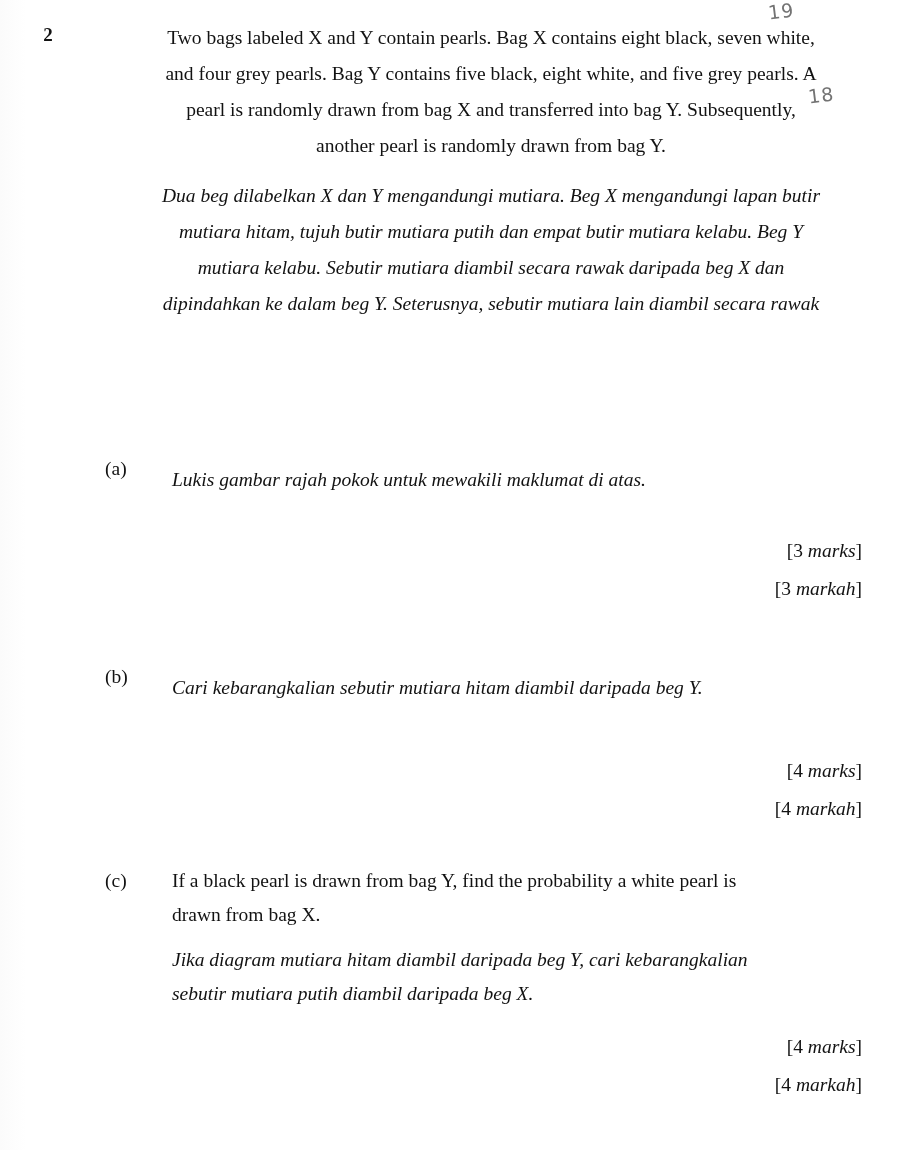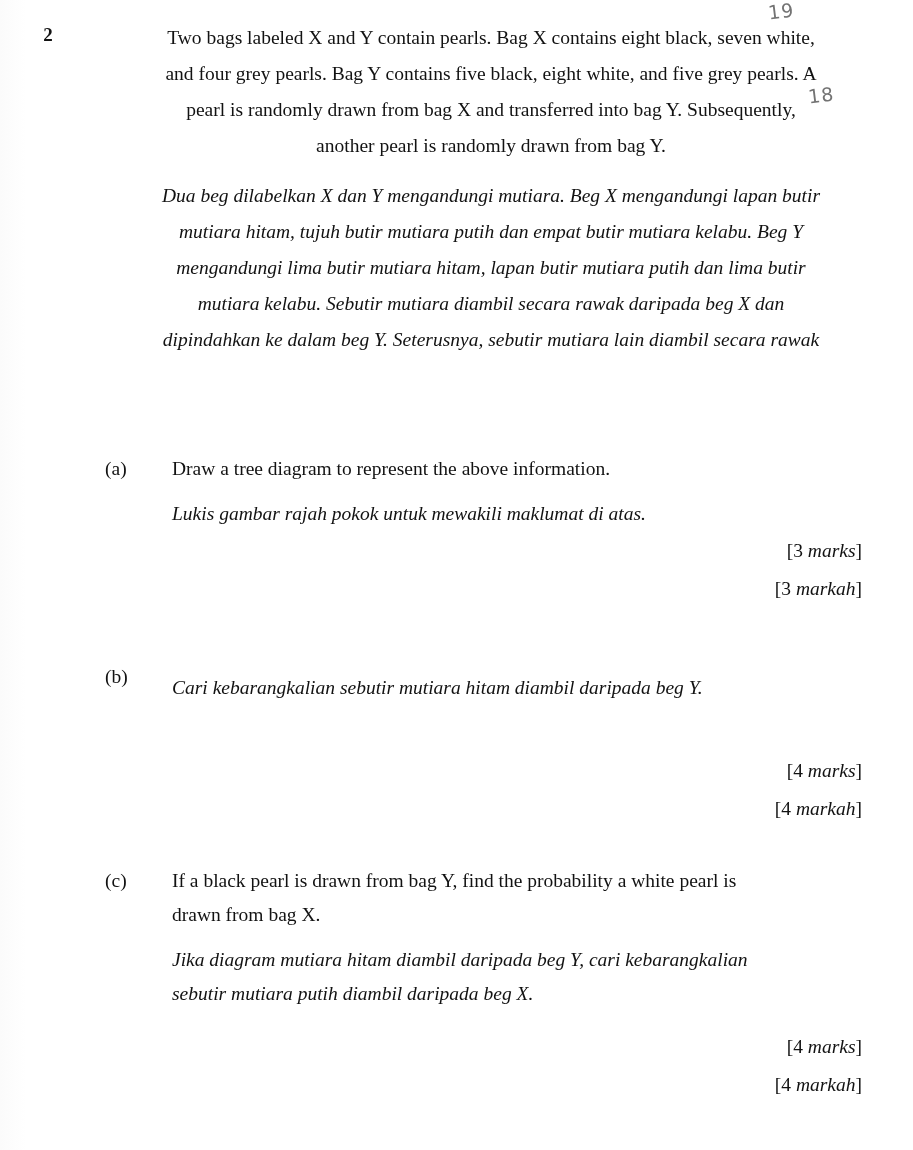--- a/index.html
+++ b/index.html
@@ -125,31 +125,27 @@
   <div class="para en" id="stem-en">
     <span class="ln">Two bags labeled X and Y contain pearls. Bag X contains eight black, seven white,</span>
     <span class="ln">and four grey pearls. Bag Y contains five black, eight white, and five grey pearls. A</span>
     <span class="ln">pearl is randomly drawn from bag X and transferred into bag Y. Subsequently,</span>
     <span class="ln">another pearl is randomly drawn from bag Y.</span>
   </div>
 
   <div class="para my" id="stem-my">
     <span class="ln">Dua beg dilabelkan X dan Y mengandungi mutiara. Beg X mengandungi lapan butir</span>
     <span class="ln">mutiara hitam, tujuh butir mutiara putih dan empat butir mutiara kelabu. Beg Y</span>
-    <span class="ln">mengandungi lima butir mutiara hitam, lapan butir mutiara putih dan lima butir</span>
     <span class="ln">mutiara kelabu. Sebutir mutiara diambil secara rawak daripada beg X dan</span>
     <span class="ln">dipindahkan ke dalam beg Y. Seterusnya, sebutir mutiara lain diambil secara rawak</span>
   </div>
 
   <div class="part" id="part-a">
     <div class="part-label">(a)</div>
     <div class="part-body">
-      <div class="stmt-en">
-        <span class="ln">Draw a tree diagram to represent the above information.</span>
-      </div>
       <div class="stmt-my">
         <span class="ln">Lukis gambar rajah pokok untuk mewakili maklumat di atas.</span>
       </div>
     </div>
     <div class="marks">
       <div><span class="lit">[3 </span><em>marks</em><span class="lit">]</span></div>
       <div><span class="lit">[3 </span><em>markah</em><span class="lit">]</span></div>
     </div>
   </div>
 

